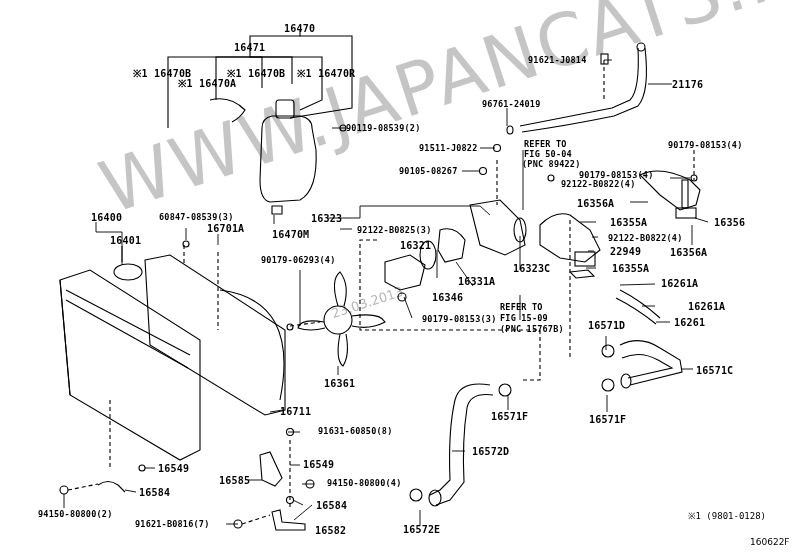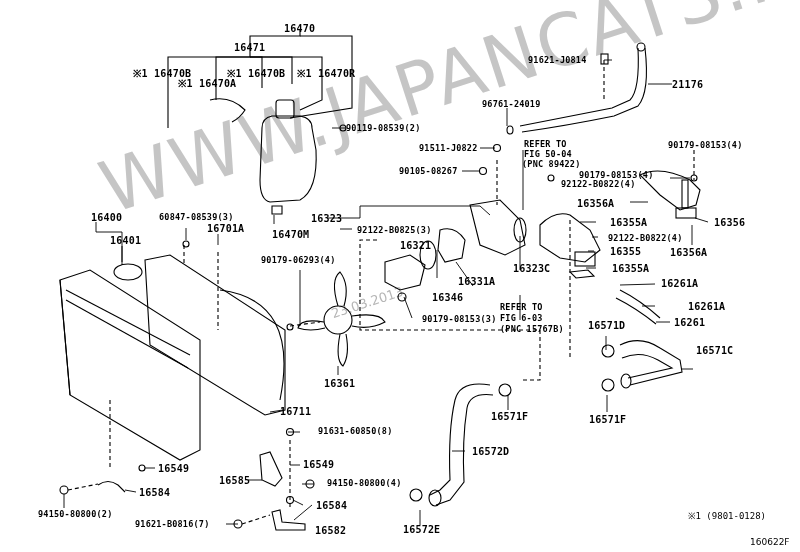--- a/index.html
+++ b/index.html
@@ -210,39 +210,39 @@
   <div class="lbl sm" style="left:524px;top:150px">FIG 50-04</div>
   <div class="lbl sm" style="left:522px;top:160px">(PNC 89422)</div>
   <div class="lbl sm" style="left:668px;top:141px">90179-08153(4)</div>
   <div class="lbl sm" style="left:579px;top:171px">90179-08153(4)</div>
   <div class="lbl sm" style="left:561px;top:180px">92122-B0822(4)</div>
   <div class="lbl" style="left:577px;top:199px">16356A</div>
   <div class="lbl" style="left:714px;top:218px">16356</div>
   <div class="lbl" style="left:670px;top:248px">16356A</div>
   <div class="lbl" style="left:610px;top:218px">16355A</div>
   <div class="lbl sm" style="left:608px;top:234px">92122-B0822(4)</div>
-  <div class="lbl" style="left:610px;top:247px">16355</div>
+  <div class="lbl" style="left:610px;top:247px">22949</div>
   <div class="lbl" style="left:612px;top:264px">16355A</div>
 
   <div class="lbl" style="left:311px;top:214px">16323</div>
   <div class="lbl sm" style="left:357px;top:226px">92122-B0825(3)</div>
   <div class="lbl" style="left:513px;top:264px">16323C</div>
   <div class="lbl" style="left:400px;top:241px">16321</div>
   <div class="lbl" style="left:458px;top:277px">16331A</div>
   <div class="lbl" style="left:432px;top:293px">16346</div>
   <div class="lbl sm" style="left:422px;top:315px">90179-08153(3)</div>
   <div class="lbl sm" style="left:500px;top:303px">REFER TO</div>
-  <div class="lbl sm" style="left:500px;top:314px">FIG 6-03</div>
+  <div class="lbl sm" style="left:500px;top:314px">FIG 15-09</div>
   <div class="lbl sm" style="left:500px;top:325px">(PNC 15767B)</div>
 
   <div class="lbl" style="left:661px;top:279px">16261A</div>
   <div class="lbl" style="left:688px;top:302px">16261A</div>
   <div class="lbl" style="left:674px;top:318px">16261</div>
   <div class="lbl" style="left:588px;top:321px">16571D</div>
-  <div class="lbl" style="left:696px;top:346px">16571C</div>
+  <div class="lbl" style="left:696px;top:366px">16571C</div>
   <div class="lbl" style="left:589px;top:415px">16571F</div>
   <div class="lbl" style="left:491px;top:412px">16571F</div>
   <div class="lbl" style="left:472px;top:447px">16572D</div>
   <div class="lbl" style="left:403px;top:525px">16572E</div>
 
   <div class="lbl" style="left:91px;top:213px">16400</div>
   <div class="lbl" style="left:110px;top:236px">16401</div>
   <div class="lbl sm" style="left:159px;top:213px">60847-08539(3)</div>
   <div class="lbl" style="left:207px;top:224px">16701A</div>
   <div class="lbl" style="left:272px;top:230px">16470M</div>

